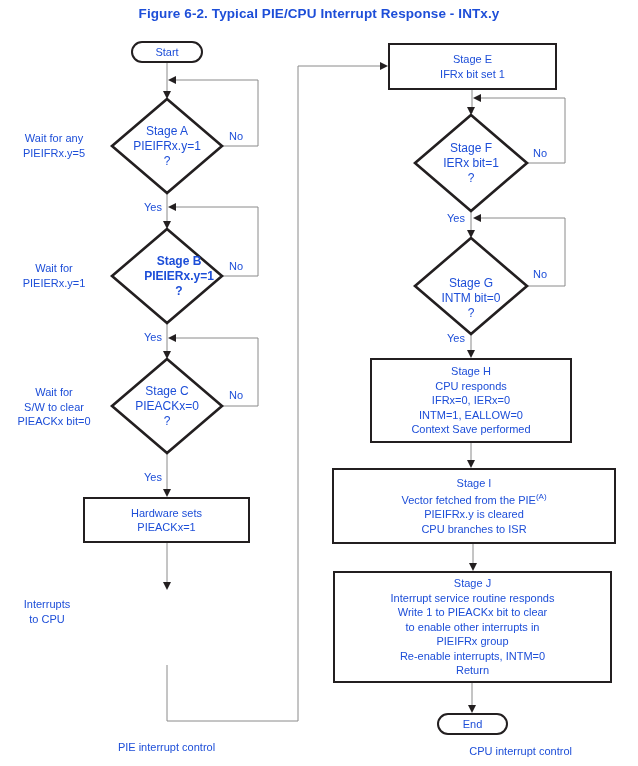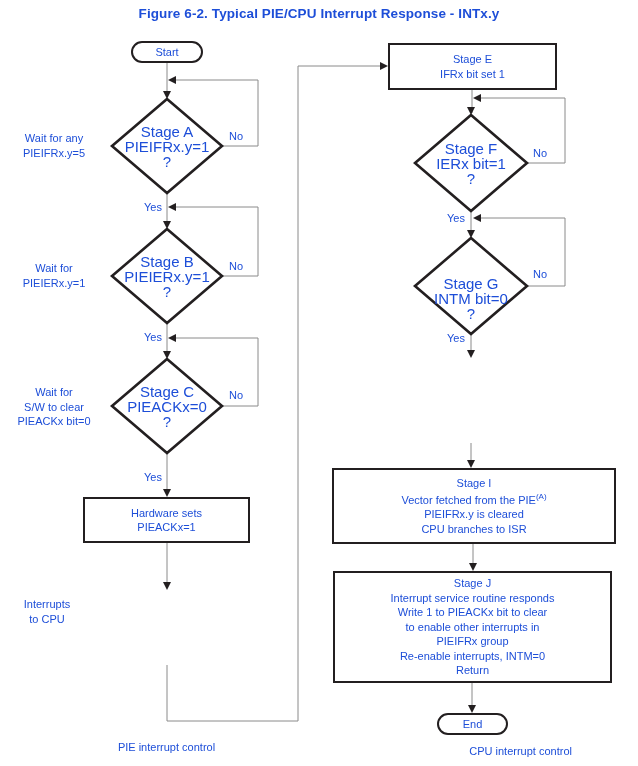--- a/index.html
+++ b/index.html
@@ -16,21 +16,21 @@
     position:absolute;box-sizing:border-box;border:2px solid #231f20;background:#ffffff;
     display:flex;align-items:center;justify-content:center;text-align:center;
     font-size:11px;line-height:14.5px;white-space:pre-line;
   }
   .oval{
     position:absolute;box-sizing:border-box;border:2px solid #231f20;background:#ffffff;
     border-radius:12px;display:flex;align-items:center;justify-content:center;
     font-size:11px;
   }
   .dtext{
-    position:absolute;text-align:center;font-size:15px;line-height:15px;white-space:pre-line;
+    position:absolute;text-align:center;font-size:12px;line-height:15px;white-space:pre-line;
   }
   .lbl{position:absolute;font-size:11px;line-height:14.5px;white-space:pre-line;}
   .lbl.center{text-align:center;}
   .lbl.right{text-align:right;}
   .caption{position:absolute;font-size:11px;text-align:center;}
   .stacked div{line-height:14.5px;}
   sup{font-size:8px;}
 </style>
 </head>
 <body>
@@ -89,37 +89,42 @@
       <polygon points="471,238 527,286 471,334 415,286"></polygon>
     </g>
   </svg>
 
   <div class="oval" style="left:131px;top:41px;width:72px;height:22px;">Start</div>
   <div class="oval" style="left:437px;top:713px;width:71px;height:22px;">End</div>
 
   <div class="dtext" style="left:107px;top:124px;width:120px;">Stage A
 PIEIFRx.y=1
 ?</div>
-  <div class="dtext" style="left:107px;top:254px;width:120px;">Stage B
+  <div class="dtext" style="left:119px;top:254px;width:120px;font-weight:bold;">Stage B
 PIEIERx.y=1
 ?</div>
   <div class="dtext" style="left:107px;top:384px;width:120px;">Stage C
 PIEACKx=0
 ?</div>
   <div class="dtext" style="left:411px;top:141px;width:120px;">Stage F
 IERx bit=1
 ?</div>
   <div class="dtext" style="left:411px;top:276px;width:120px;">Stage G
 INTM bit=0
 ?</div>
 
   <div class="box" style="left:83px;top:497px;width:167px;height:46px;">Hardware sets
 PIEACKx=1</div>
   <div class="box" style="left:388px;top:43px;width:169px;height:47px;">Stage E
 IFRx bit set 1</div>
+  <div class="box" style="left:370px;top:358px;width:202px;height:85px;">Stage H
+CPU responds
+IFRx=0, IERx=0
+INTM=1, EALLOW=0
+Context Save performed</div>
   <div class="box stacked" style="left:332px;top:468px;width:284px;height:76px;white-space:normal;flex-direction:column;">
     <div>Stage I</div>
     <div><span>Vector fetched from the PIE</span><sup>(A)</sup></div>
     <div>PIEIFRx.y is cleared</div>
     <div>CPU branches to ISR</div>
   </div>
   <div class="box" style="left:333px;top:571px;width:279px;height:112px;">Stage J
 Interrupt service routine responds
 Write 1 to PIEACKx bit to clear
 to enable other interrupts in

